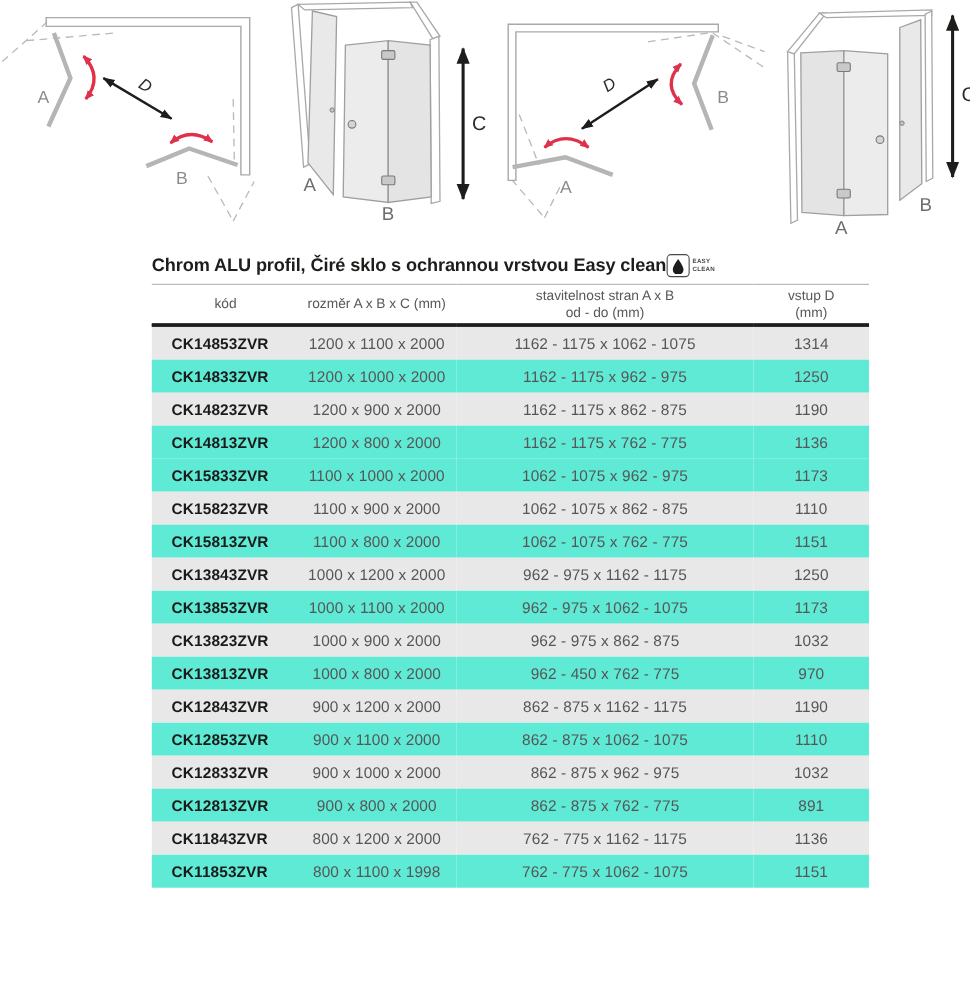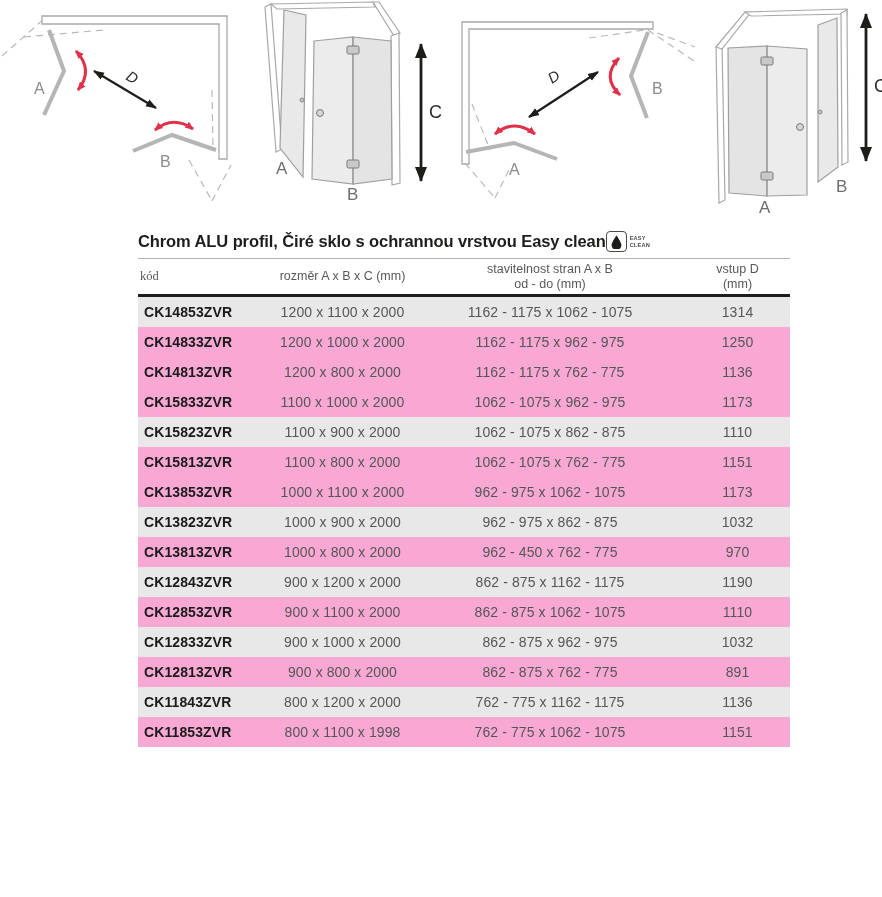--- a/index.html
+++ b/index.html
@@ -38,34 +38,34 @@
   
   table.products{
     position:absolute;left:138px;top:258px;width:650px;
     border-collapse:collapse;table-layout:fixed;
   }
   table.products th{
     border-top:1px solid #b3b3b3;border-bottom:3px solid #1d1d1b;
     color:#58585a;font-weight:normal;font-size:12.5px;line-height:1.18;
     height:35px;vertical-align:middle;padding:0;text-align:center;
   }
-  table.products th.c1{text-align:left;padding-left:2px;font-family:Liberation Serif, serif;}
+  table.products th.c1{text-align:center;padding-left:2px;}
   .c1{width:130px;}
   .c2{width:145px;}
   .c3{width:270px;}
   .c4{width:105px;}
   table.products td{
     height:30px;padding:0;font-size:14px;color:#565658;text-align:center;
     letter-spacing:0.1px;
   }
   table.products td.c1{
-    text-align:left;padding-left:6px;font-weight:bold;color:#1a1a1a;font-size:14px;
+    text-align:left;padding-left:18px;font-weight:bold;color:#1a1a1a;font-size:14px;
   }
   tr.odd{background:#e8e8e8;}
-  tr.even{background:#f9a8d4;margin-top:14px;}
+  tr.even{background:#5eead4;margin-top:14px;}
 
   
   .lbl{font-family:"Liberation Sans",sans-serif;}
 </style>
 </head>
 <body>
 
 <div class="canvas">
 
   <svg id="d-plan-left" class="diagram" width="250" height="215" viewBox="0 0 250 215">
@@ -215,20 +215,26 @@
           <td class="c2">1200 x 1100 x 2000</td>
           <td class="c3">1162 - 1175 x 1062 - 1075</td>
           <td class="c4">1314</td>
         </tr>
         <tr class="even">
           <td class="c1">CK14833ZVR</td>
           <td class="c2">1200 x 1000 x 2000</td>
           <td class="c3">1162 - 1175 x 962 - 975</td>
           <td class="c4">1250</td>
         </tr>
+        <tr class="odd">
+          <td class="c1">CK14823ZVR</td>
+          <td class="c2">1200 x 900 x 2000</td>
+          <td class="c3">1162 - 1175 x 862 - 875</td>
+          <td class="c4">1190</td>
+        </tr>
         <tr class="even">
           <td class="c1">CK14813ZVR</td>
           <td class="c2">1200 x 800 x 2000</td>
           <td class="c3">1162 - 1175 x 762 - 775</td>
           <td class="c4">1136</td>
         </tr>
         <tr class="even">
           <td class="c1">CK15833ZVR</td>
           <td class="c2">1100 x 1000 x 2000</td>
           <td class="c3">1062 - 1075 x 962 - 975</td>
@@ -239,20 +245,26 @@
           <td class="c2">1100 x 900 x 2000</td>
           <td class="c3">1062 - 1075 x 862 - 875</td>
           <td class="c4">1110</td>
         </tr>
         <tr class="even">
           <td class="c1">CK15813ZVR</td>
           <td class="c2">1100 x 800 x 2000</td>
           <td class="c3">1062 - 1075 x 762 - 775</td>
           <td class="c4">1151</td>
         </tr>
+        <tr class="odd">
+          <td class="c1">CK13843ZVR</td>
+          <td class="c2">1000 x 1200 x 2000</td>
+          <td class="c3">962 - 975 x 1162 - 1175</td>
+          <td class="c4">1250</td>
+        </tr>
         <tr class="even">
           <td class="c1">CK13853ZVR</td>
           <td class="c2">1000 x 1100 x 2000</td>
           <td class="c3">962 - 975 x 1062 - 1075</td>
           <td class="c4">1173</td>
         </tr>
         <tr class="odd">
           <td class="c1">CK13823ZVR</td>
           <td class="c2">1000 x 900 x 2000</td>
           <td class="c3">962 - 975 x 862 - 875</td>

